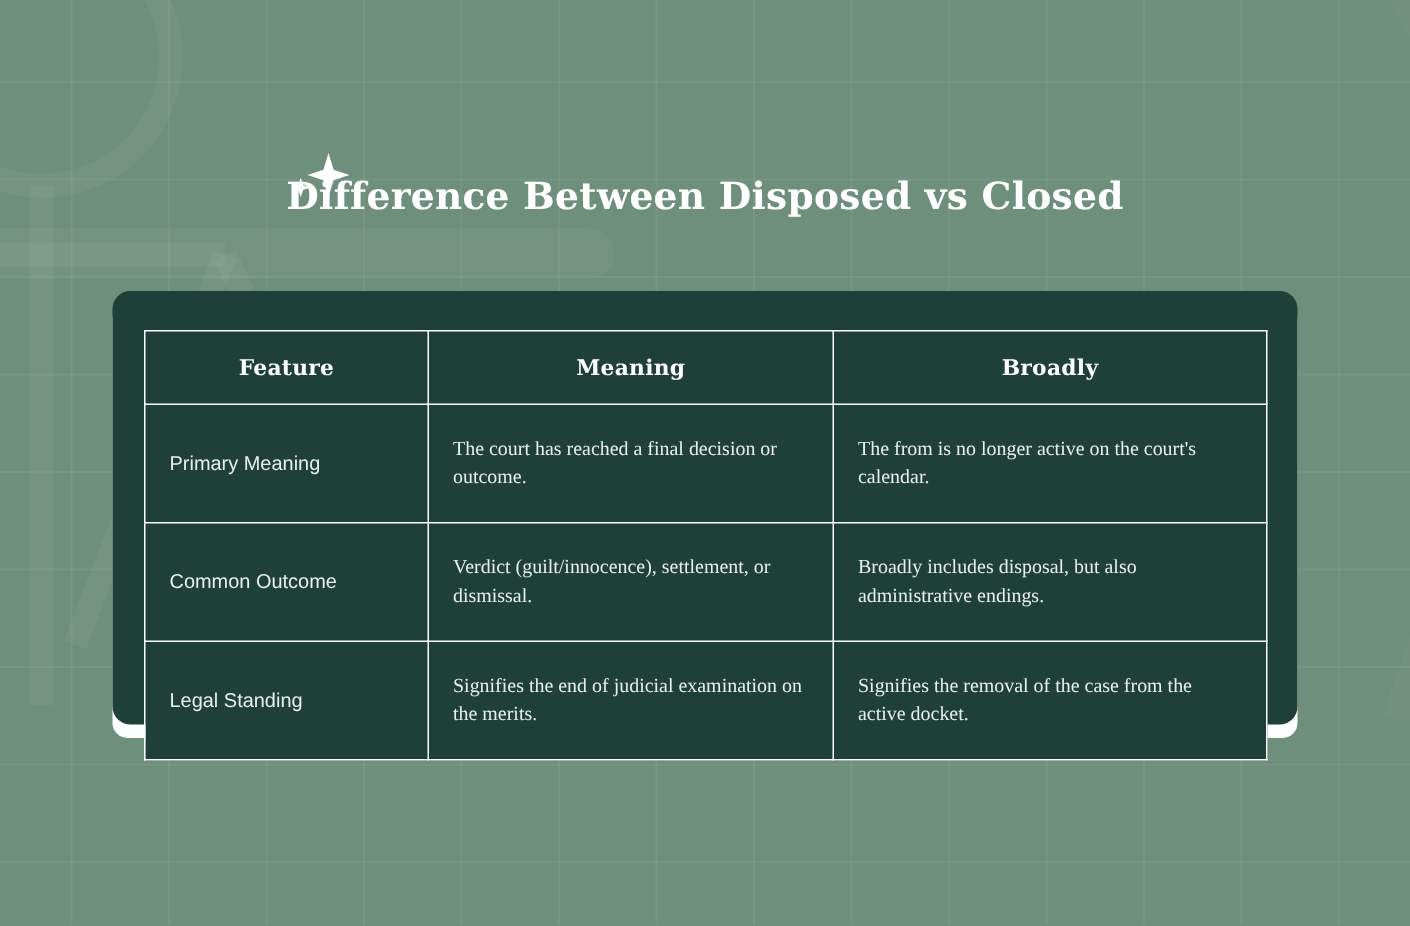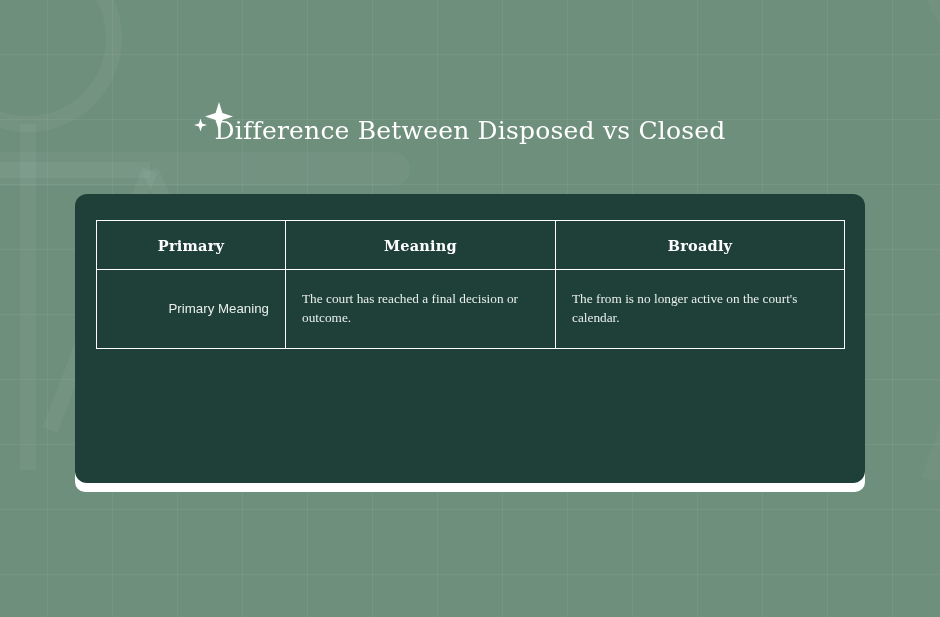--- a/index.html
+++ b/index.html
@@ -58,21 +58,21 @@
     position: absolute;
     left: 0;
     top: 118px;
     width: 940px;
     text-align: center;
     pointer-events: none;
   }
   .title-text {
     display: inline-block;
     font-family: "DejaVu Serif", "Liberation Serif", serif;
-    font-weight: normal;
+    font-weight: bold;
     font-size: 25px;
     letter-spacing: 0.2px;
     color: #ffffff;
     line-height: 1;
   }
   .sparkle-wrap {
     position: absolute;
     left: 193px;
     top: 100px;
     width: 42px;
@@ -134,21 +134,20 @@
     height: 66px;
     font-size: 13.3px;
     line-height: 1.42;
     color: #e9eeea;
     padding: 6px 16px;
   }
   .cell-feature {
     padding-left: 20px;
     color: #eef2ee;
     font-size: 13.6px;
-    text-align: right;
   }
   .cell-desc {
     padding-left: 20px;
     padding-right: 12px;
     font-family: Liberation Serif, serif;
   }
 </style>
 </head>
 <body>
 
@@ -189,27 +188,37 @@
   <div class="card"></div>
 
   <table class="cmp-table">
     <colgroup>
       <col class="col-feature">
       <col class="col-disposed">
       <col class="col-closed">
     </colgroup>
     <thead>
       <tr>
-        <th>Primary</th>
+        <th>Feature</th>
         <th>Meaning</th>
         <th>Broadly</th>
       </tr>
     </thead>
     <tbody>
       <tr>
         <td class="cell-feature">Primary Meaning</td>
         <td class="cell-desc">The court has reached a final decision or outcome.</td>
         <td class="cell-desc">The from is no longer active on the court's calendar.</td>
       </tr>
+      <tr>
+        <td class="cell-feature">Common Outcome</td>
+        <td class="cell-desc">Verdict (guilt/innocence), settlement, or dismissal.</td>
+        <td class="cell-desc">Broadly includes disposal, but also administrative endings.</td>
+      </tr>
+      <tr>
+        <td class="cell-feature">Legal Standing</td>
+        <td class="cell-desc">Signifies the end of judicial examination on the merits.</td>
+        <td class="cell-desc">Signifies the removal of the case from the active docket.</td>
+      </tr>
     </tbody>
   </table>
 
 </div>
 
 </body></html>

